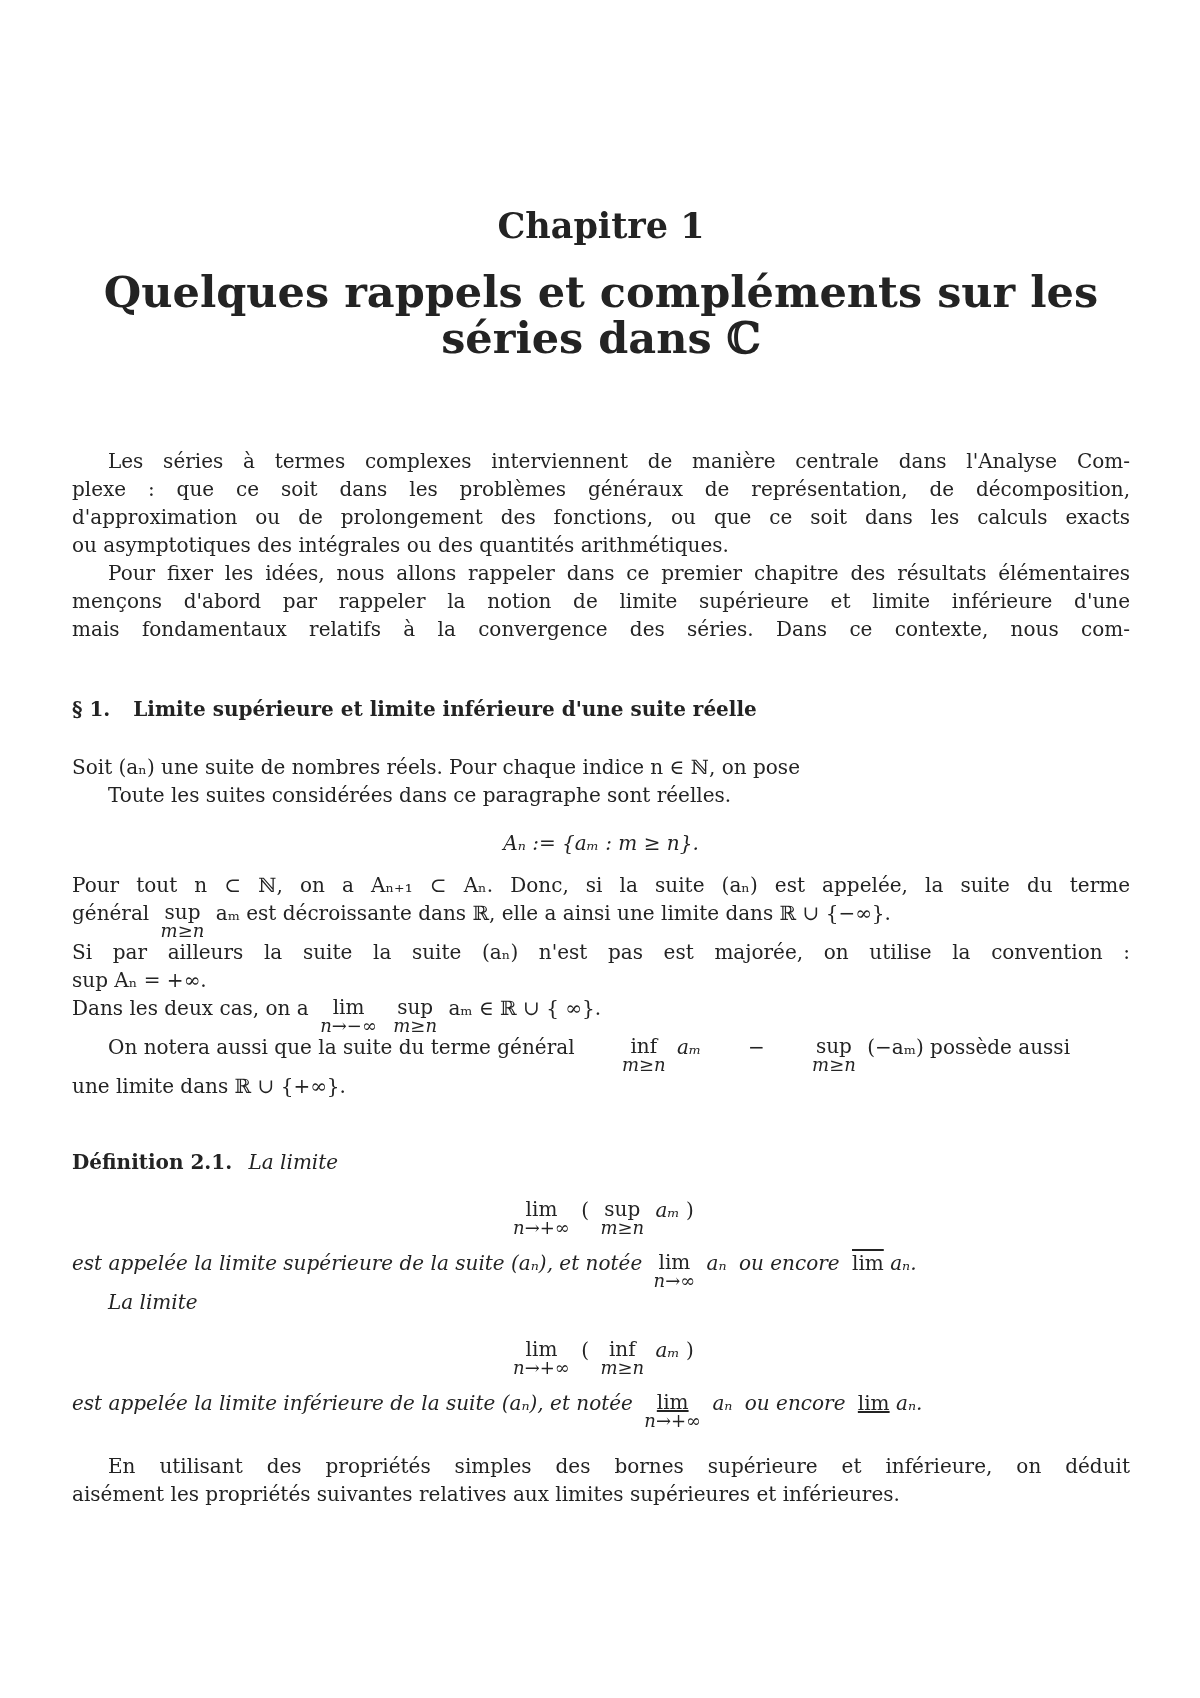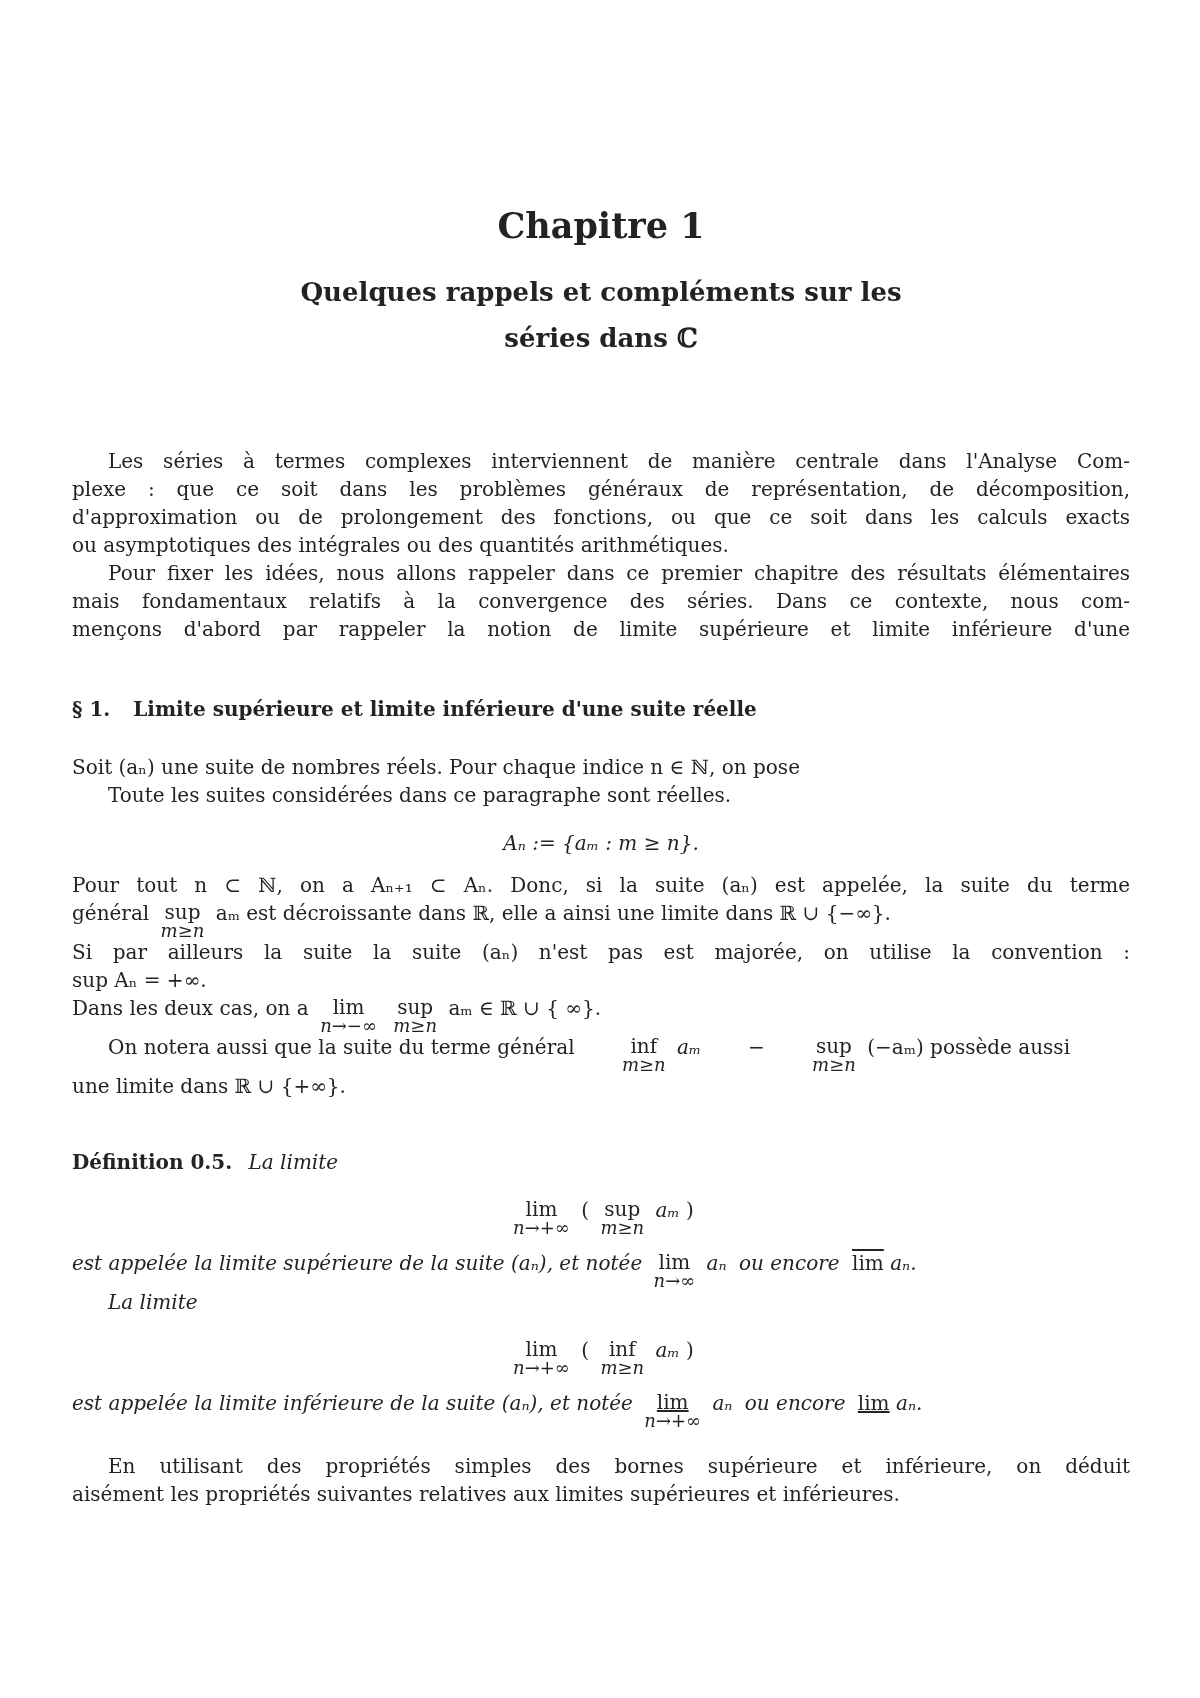--- a/index.html
+++ b/index.html
@@ -3,21 +3,21 @@
 <meta charset="utf-8">
 <style>
   html,body{margin:0;padding:0;background:#ffffff;}
   .page{
     width:1200px;height:1698px;box-sizing:border-box;
     padding:205px 70px 40px 72px;background:#fff;color:#232323;
     font-family:"DejaVu Serif","Liberation Serif",serif;
     font-size:20px;line-height:28px;overflow:hidden;
   }
   .chapter{font-size:35px;font-weight:700;text-align:center;line-height:42px;}
-  .btitle{font-size:26px;font-weight:700;text-align:center;line-height:46px;margin-top:22px;}
+  .btitle{font-size:43px;font-weight:700;text-align:center;line-height:46px;margin-top:22px;}
   .intro{margin-top:86px;}
   .sec{margin-top:52px;margin-bottom:30px;font-weight:700;font-size:20px;}
   .sec .marker{margin-right:16px;}
   .ln{min-height:28px;}
   .jl{text-align:justify;text-align-last:justify;}
   .ind{text-indent:36px;}
   .eq{text-align:center;margin:20px 0 14px 0;}
   .stack{display:inline-block;text-align:center;vertical-align:-17px;margin:0 5px;}
   .stack .t{display:block;line-height:22px;}
   .stack .b{display:block;font-size:18px;line-height:15px;font-style:italic;white-space:nowrap;}
@@ -42,22 +42,22 @@
     <div>Quelques rappels et compléments sur les</div>
     <div>séries dans ℂ</div>
   </div>
 
   <div class="intro">
     <div class="ln jl ind">Les séries à termes complexes interviennent de manière centrale dans l'Analyse Com-</div>
     <div class="ln jl">plexe : que ce soit dans les problèmes généraux de représentation, de décomposition,</div>
     <div class="ln jl">d'approximation ou de prolongement des fonctions, ou que ce soit dans les calculs exacts</div>
     <div class="ln">ou asymptotiques des intégrales ou des quantités arithmétiques.</div>
     <div class="ln jl ind">Pour fixer les idées, nous allons rappeler dans ce premier chapitre des résultats élémentaires</div>
+    <div class="ln jl">mençons d'abord par rappeler la notion de limite supérieure et limite inférieure d'une</div>
     <div class="ln jl">mais fondamentaux relatifs à la convergence des séries. Dans ce contexte, nous com-</div>
-    <div class="ln jl">mençons d'abord par rappeler la notion de limite supérieure et limite inférieure d'une</div>
   </div>
 
   <div class="sec">
     <span class="marker">§ 1.</span>
     <span>Limite supérieure et limite inférieure d'une suite réelle</span>
   </div>
 
   <div class="ln">Soit (aₙ) une suite de nombres réels. Pour chaque indice n ∈ ℕ, on pose</div>
   <div class="ln ind">Toute les suites considérées dans ce paragraphe sont réelles.</div>
 
@@ -102,21 +102,21 @@
     <span class="stack">
       <span class="t">sup</span>
       <span class="b">m≥n</span>
     </span>
     <span>(−aₘ) possède aussi</span>
   </div>
 
   <div class="ln">une limite dans ℝ ∪ {+∞}.</div>
 
   <div class="def">
-    <span class="def-label">Définition 0.5.</span>
+    <span class="def-label">Définition 2.1.</span>
     <span class="it">La limite</span>
   </div>
 
   <div class="eq">
     <span class="stack">
       <span class="t">lim</span>
       <span class="b">n→+∞</span>
     </span>
     <span>(</span>
     <span class="stack">

